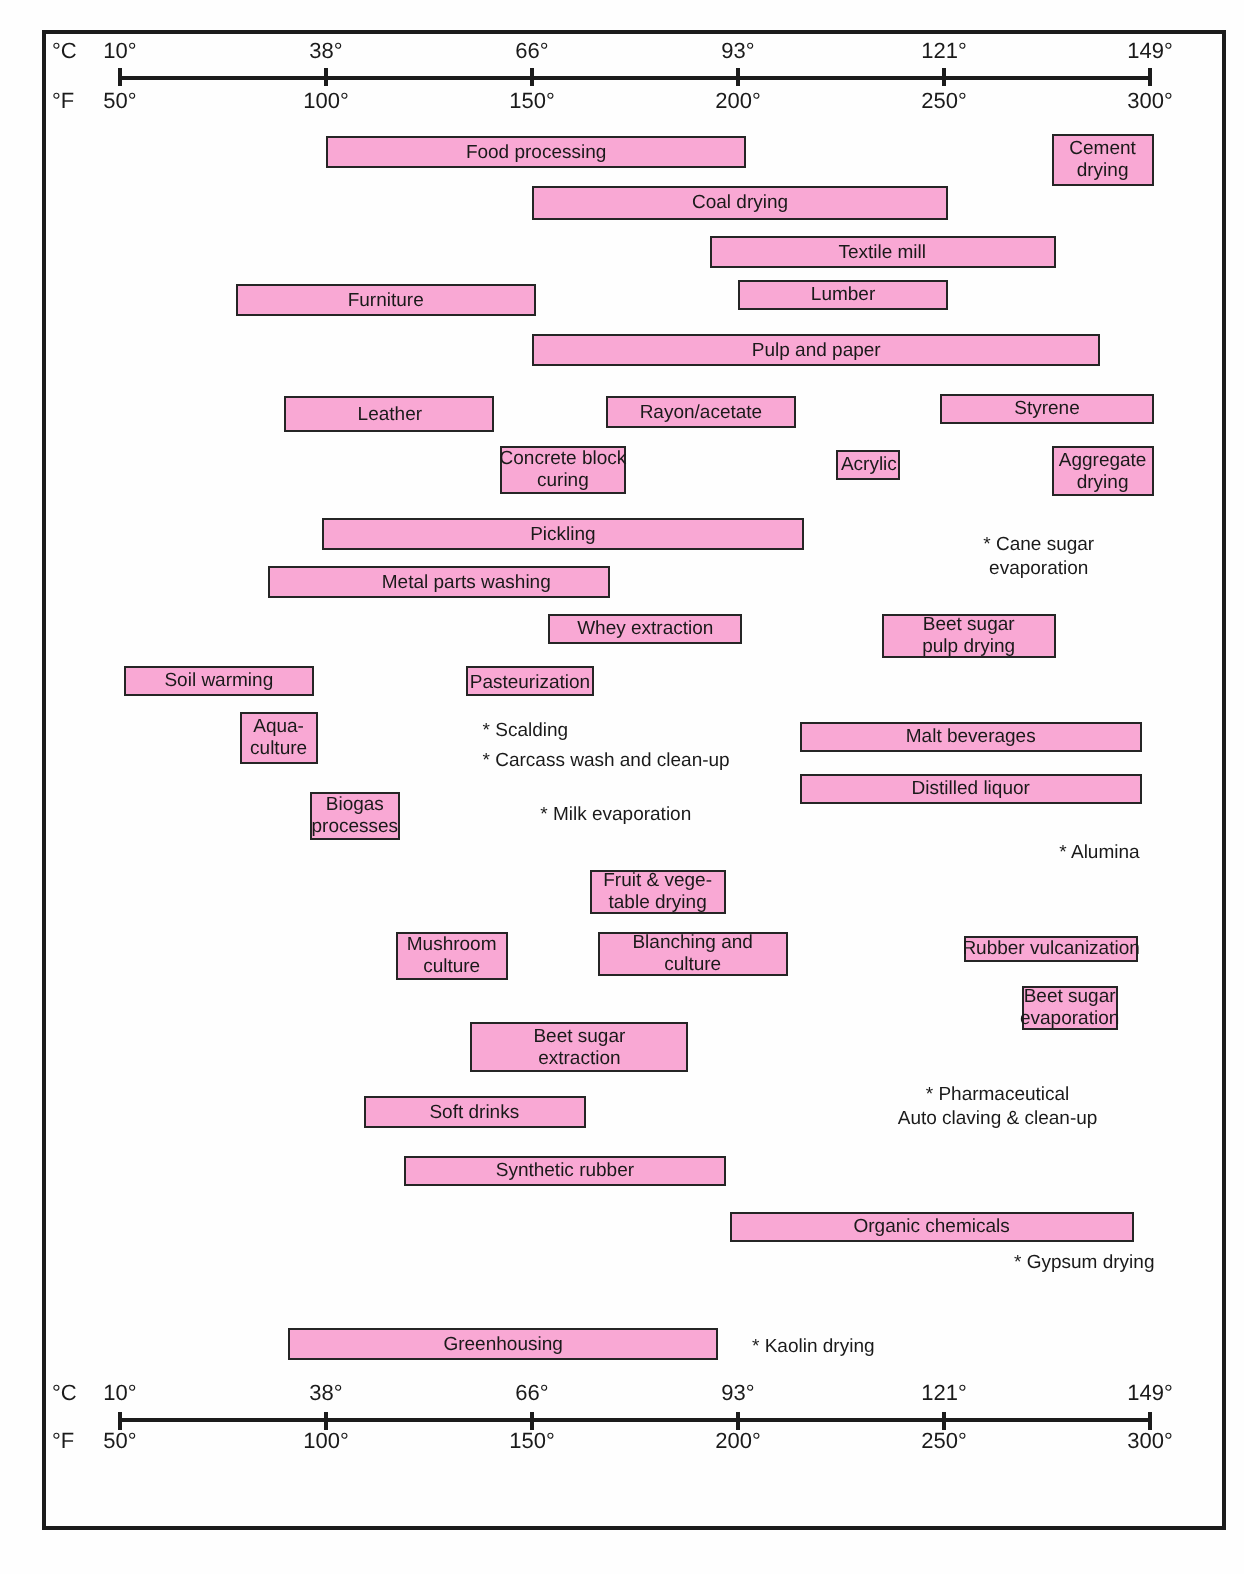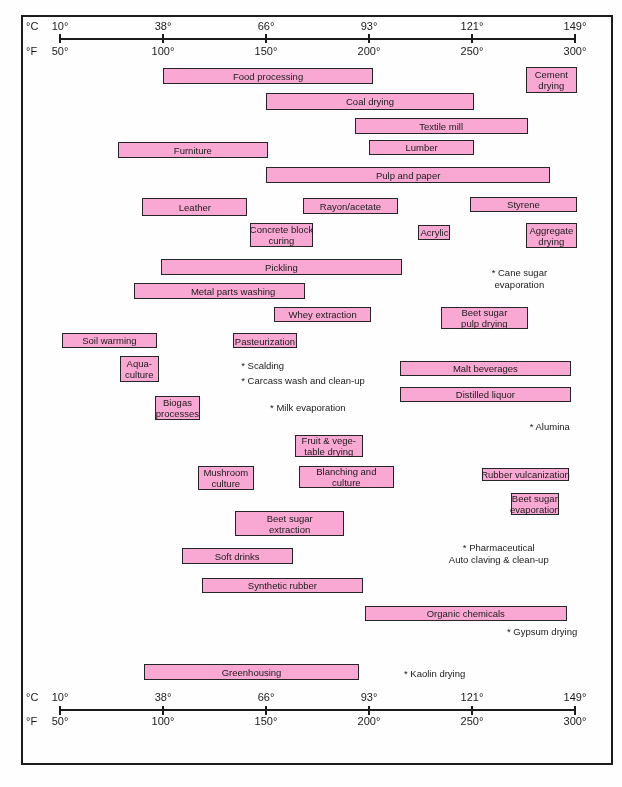--- a/index.html
+++ b/index.html
@@ -209,18 +209,18 @@
       <div class="annotation" style="left: 529.68px; top: 421px;">
         <div>* Alumina</div>
       </div>
       <div class="annotation center" style="left: 498.78px; top: 542px;">
         <div>* Pharmaceutical</div>
         <div>Auto claving &amp; clean-up</div>
       </div>
       <div class="annotation" style="left: 507.02px; top: 626px;">
         <div>* Gypsum drying</div>
       </div>
-      <div class="annotation" style="left: 404px; top: 668px; text-align: center;">
+      <div class="annotation" style="left: 376px; top: 668px; text-align: center;">
         <div>* Kaolin drying</div>
       </div>
     </div>
 
 </div>
 
 </body></html>

